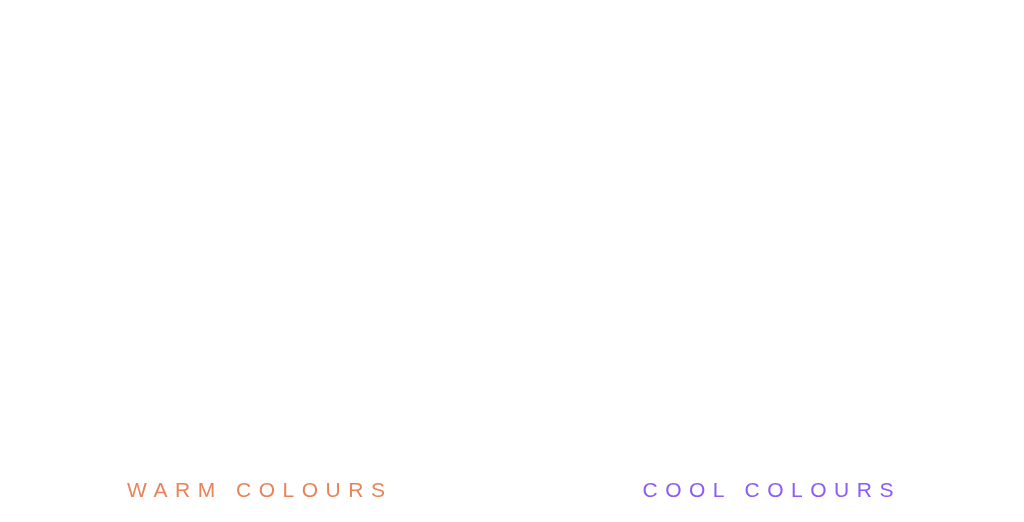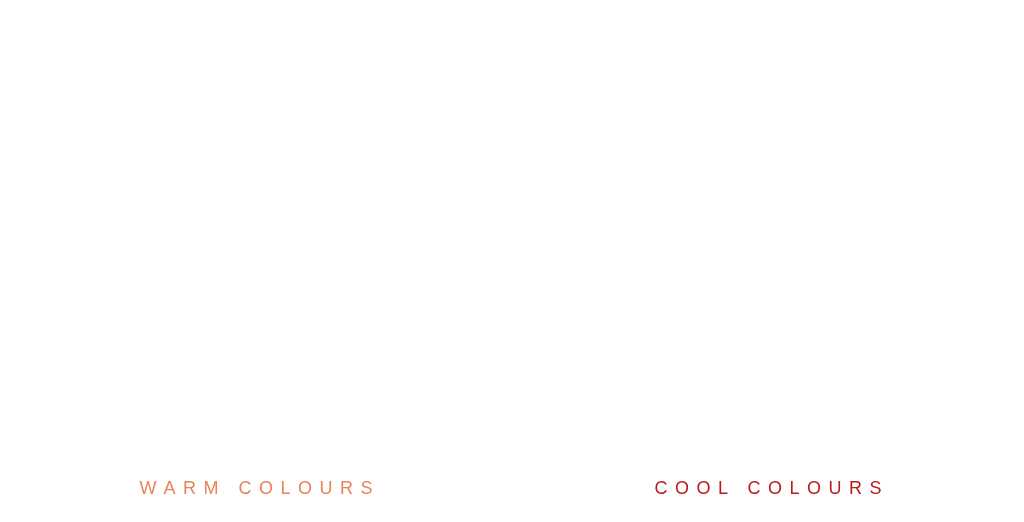--- a/index.html
+++ b/index.html
@@ -30,21 +30,21 @@
     position: absolute;
     left: 0;
     top: 0;
   }
   .caption {
     position: absolute;
     left: 0;
     width: 512px;
     top: 478px;
     text-align: center;
-    font-size: 18px;
+    font-size: 21px;
     font-weight: 400;
     letter-spacing: 7.5px;
     text-indent: 7.5px;
     font-family: "Liberation Sans", sans-serif;
   }
   .seg-label {
     font-size: 13.2px;
     font-weight: bold;
     fill: #ffffff;
     font-family: "Liberation Sans", sans-serif;
@@ -118,16 +118,16 @@
           <text x="152.80" y="50.06" text-anchor="middle" dominant-baseline="central" transform="rotate(-30.00 152.80 50.06)" class="seg-label">Yellow</text>
           <text x="75.06" y="127.80" text-anchor="middle" dominant-baseline="central" transform="rotate(-60.00 75.06 127.80)" class="seg-label">Yellow-Green</text>
           <text x="46.60" y="234.00" text-anchor="middle" dominant-baseline="central" transform="rotate(270.00 46.60 234.00)" class="seg-label">Green</text>
           <text x="75.06" y="340.20" text-anchor="middle" dominant-baseline="central" transform="rotate(60.00 75.06 340.20)" class="seg-label">Blue-Green</text>
           <text x="152.80" y="417.94" text-anchor="middle" dominant-baseline="central" transform="rotate(30.00 152.80 417.94)" class="seg-label">Blue</text>
           <text x="259.00" y="446.40" text-anchor="middle" dominant-baseline="central" transform="rotate(0.00 259.00 446.40)" class="seg-label">Blue-Violet</text>
           <text x="365.20" y="417.94" text-anchor="middle" dominant-baseline="central" transform="rotate(-30.00 365.20 417.94)" class="seg-label">Violet</text>
           <text x="442.94" y="340.20" text-anchor="middle" dominant-baseline="central" transform="rotate(-60.00 442.94 340.20)" class="seg-label">Violet-Red</text>
         </g>
       </svg>
-    <div class="caption" id="cool-caption" style="color: #b91c1c;">COOL COLOURS</div>
+    <div class="caption" id="cool-caption" style="color: #8b5cf6;">COOL COLOURS</div>
   </div>
 
 </div>
 
 </body></html>

